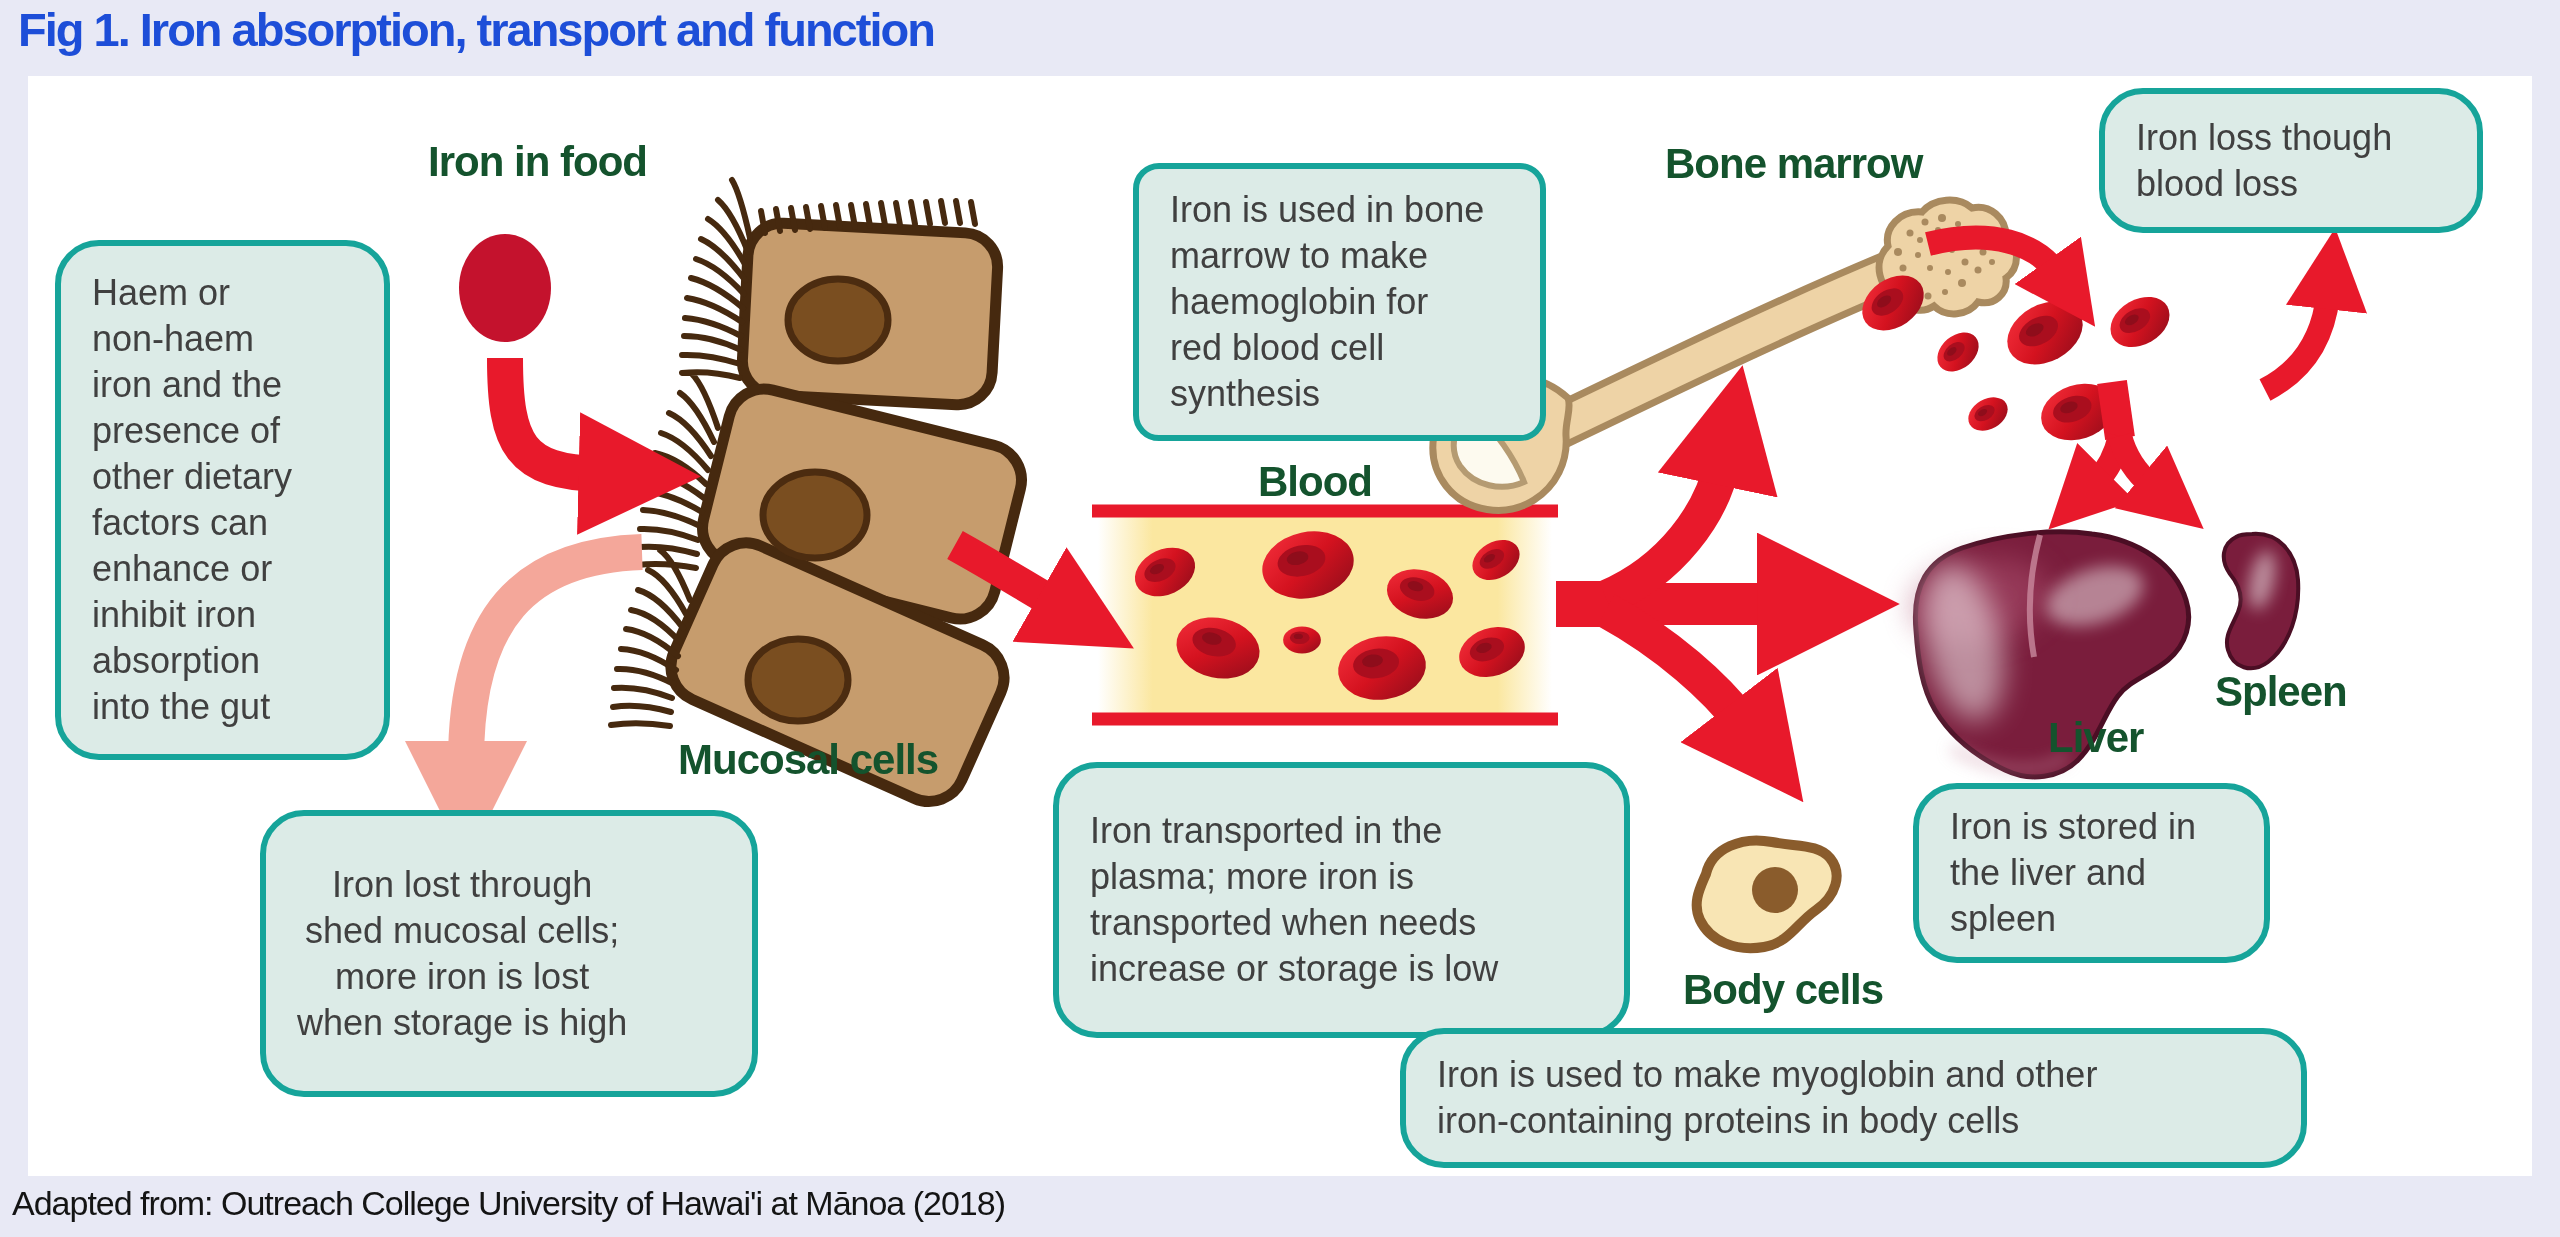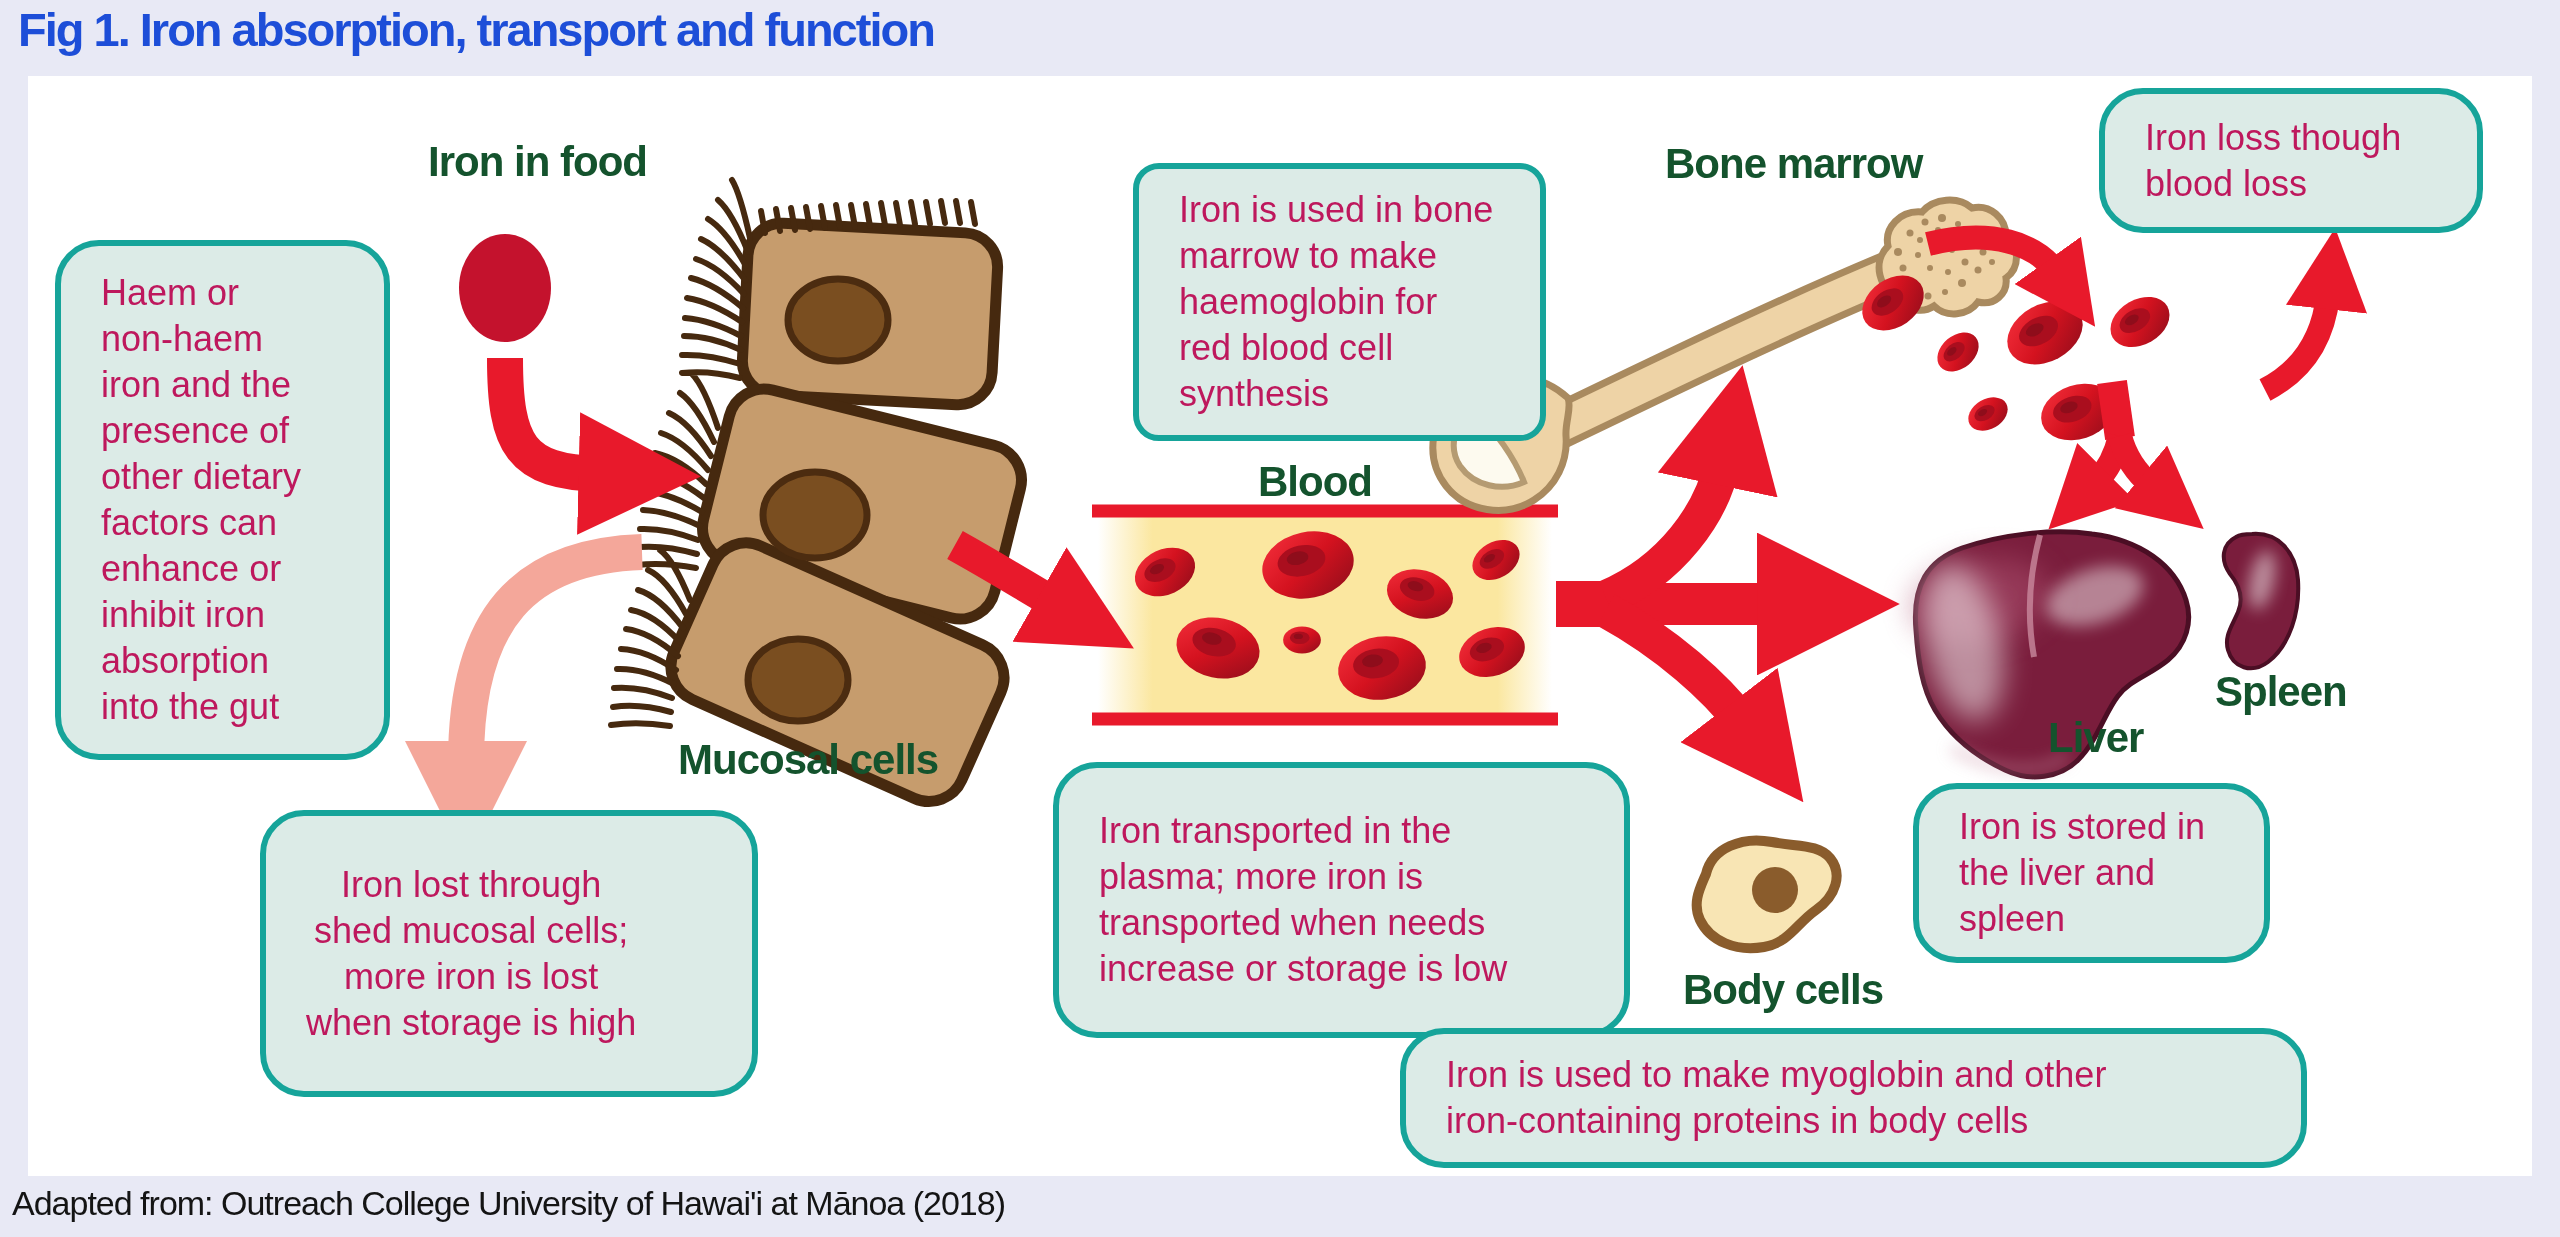--- a/index.html
+++ b/index.html
@@ -17,22 +17,22 @@
   .footer-note{
     position:absolute;left:12px;top:1184px;z-index:3;
     font-size:34px;font-weight:400;letter-spacing:-1px;color:#141414;
   }
   .callout{
     position:absolute;z-index:2;box-sizing:border-box;
     background:#dcebe7;border:6px solid #16a49a;border-radius:44px;
     display:flex;align-items:center;
   }
   .callout-text{
-    margin:12px;padding:0 28px;
-    font-size:36px;line-height:46px;color:#be185d;white-space:pre-line;
+    margin:3px;padding:0 28px;
+    font-size:36px;line-height:46px;color:#404040;white-space:pre-line;
   }
   .organ-label{
     position:absolute;z-index:2;
     font-size:42px;font-weight:700;letter-spacing:-1px;color:#14532d;white-space:nowrap;
   }
 </style>
 </head>
 <body>
 
 <div class="panel"></div>

